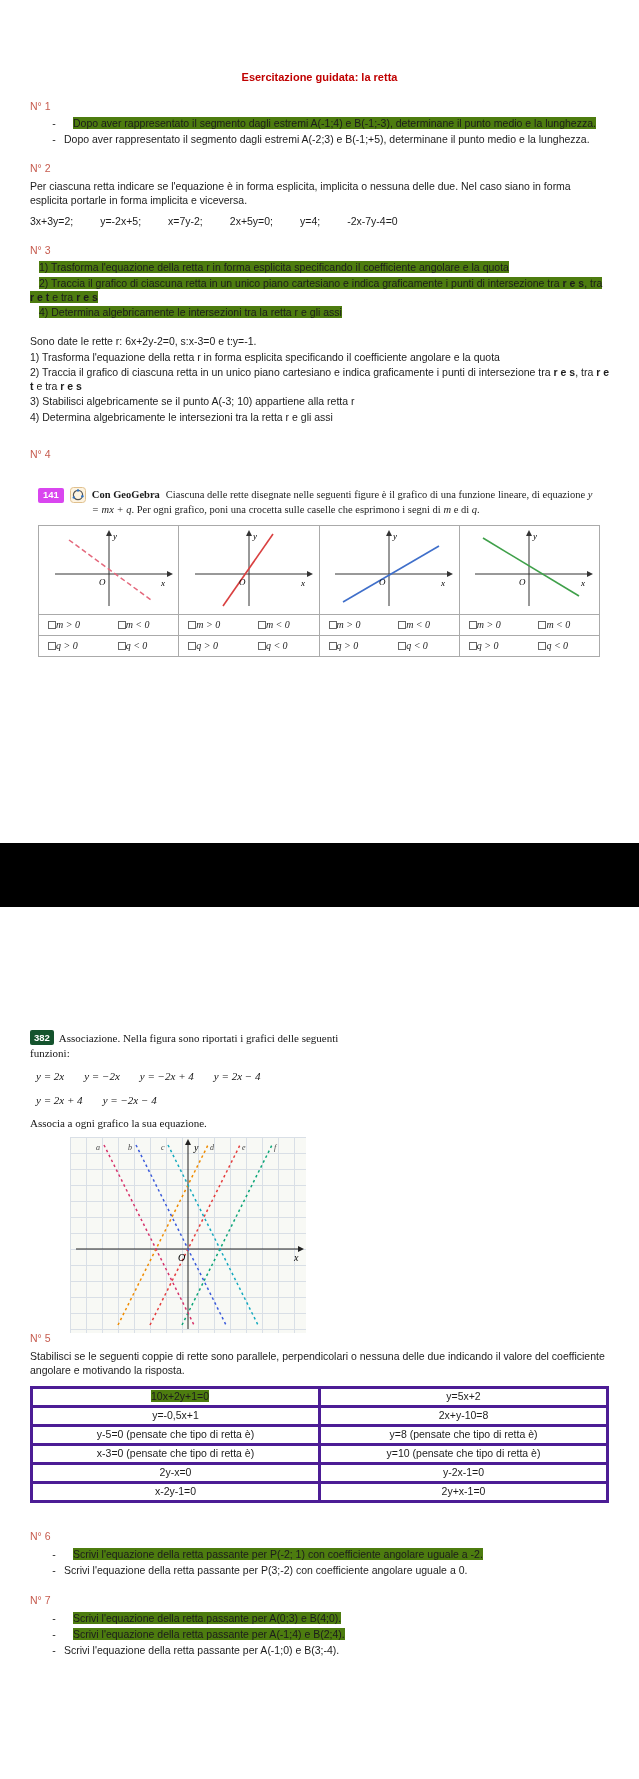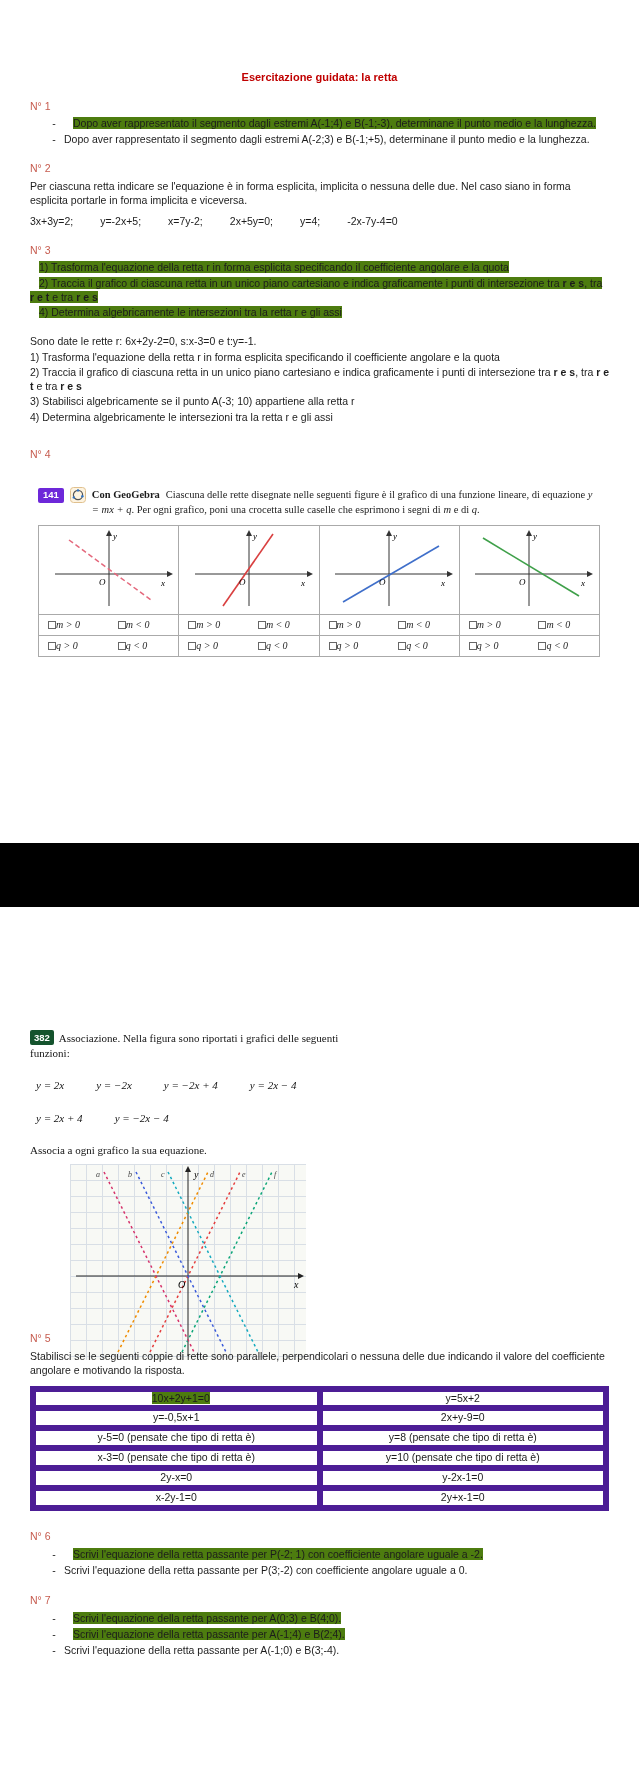--- a/index.html
+++ b/index.html
@@ -20,21 +20,21 @@
   .hl{ background:#4d7c0f;margin-left:9px; }
   .para{ margin:2px 0; }
   .eq-row{ display:flex; gap:27px; margin-top:7px; flex-wrap:wrap; }
   .step{ margin:1.5px 0; }
   b.frag{ font-weight:bold; }
 
   
   .gg-box{ margin-left:8px; margin-top:26px; width:562px; }
   .gg-head{ display:flex; align-items:flex-start; gap:6px; }
   .badge{
-    flex:none; background:#6d28d9; color:#fff; font-weight:bold; font-size:9.5px;
+    flex:none; background:#d946ef; color:#fff; font-weight:bold; font-size:9.5px;
     padding:2px 5px; border-radius:2px; line-height:1.1;
   }
   .gg-icon{ flex:none; margin-top:-1px; }
   .gg-text{ flex:1; font-family:"Liberation Serif",serif; font-size:10.5px; line-height:1.35; }
   .gg-text .brand{ font-weight:bold; margin-right:6px; }
   .math{ font-style:italic; }
   .g-table{ border-collapse:collapse; margin-top:8px; width:562px; table-layout:fixed; }
   .g-table td{ border:1px solid #aaaaaa; padding:0; }
   .g-cell{ height:88px; text-align:center; vertical-align:middle; }
   .opt-cell{ height:21px; }
@@ -50,35 +50,35 @@
     position:absolute; left:30px; top:1030px; width:322px;
     font-family:"Liberation Serif",serif; font-size:11px; line-height:1.38; color:#141414;
   }
   .badge-382{
     display:inline-block; background:#14532d; color:#fff; font-weight:bold; font-size:9.5px;
     font-family:"Liberation Sans",sans-serif; padding:1px 4px; border-radius:2px; margin-right:5px;
     vertical-align:1px;
   }
   .assoc-name{ font-weight:normal; }
   .fn-rows{ margin:4px 0 2px 6px; font-style:italic; }
-  .fn-row{ display:flex; gap:32px; margin:17px 0; }
+  .fn-row{ display:flex; gap:20px; margin:8px 0; }
   .graph-wrap{
     margin-top:6px; margin-left:40px; width:236px; height:196px; position:relative;
     background-color:#f8f9f5;
     background-image:
       repeating-linear-gradient(#d9dfe6 0 1px, transparent 1px 16px),
       repeating-linear-gradient(90deg, #d9dfe6 0 1px, transparent 1px 16px);
   }
   .graph-wrap svg{ position:absolute; left:0; top:0; }
 
   
   .sec-n5{ position:absolute; left:0; top:1316px; width:639px; }
   .pairs-table{ border-collapse:collapse; width:579px; margin-top:8px; }
   .pairs-table td{
-    border:6px solid #4c1d95; text-align:center; height:19px; font-size:10.5px; padding:0 4px;
+    border:3px solid #4c1d95; text-align:center; height:19px; font-size:10.5px; padding:0 4px;
   }
   .pairs-table td{ width:50%; }
 
   
   .sec-n6{ position:absolute; left:0; top:1506px; width:639px; }
   .sec-n7{ position:absolute; left:0; top:1578px; width:639px; }
 
   svg text{ font-family:"Liberation Serif",serif; }
 </style>
 </head>
@@ -352,21 +352,21 @@
       <div class="sec-label" style="margin-top:0;">N° 5</div>
       <div class="para">Stabilisci se le seguenti coppie di rette sono parallele, perpendicolari o nessuna delle due indicando il valore del coefficiente angolare e motivando la risposta.</div>
       <table class="pairs-table">
         <tbody>
             <tr>
           <td><span class="hl">10x+2y+1=0</span></td>
           <td>y=5x+2</td>
         </tr>
         <tr>
           <td>y=-0,5x+1</td>
-          <td>2x+y-9=0</td>
+          <td>2x+y-10=8</td>
         </tr>
         <tr>
           <td>y-5=0 (pensate che tipo di retta è)</td>
           <td>y=8 (pensate che tipo di retta è)</td>
         </tr>
         <tr>
           <td>x-3=0 (pensate che tipo di retta è)</td>
           <td>y=10 (pensate che tipo di retta è)</td>
         </tr>
         <tr>

